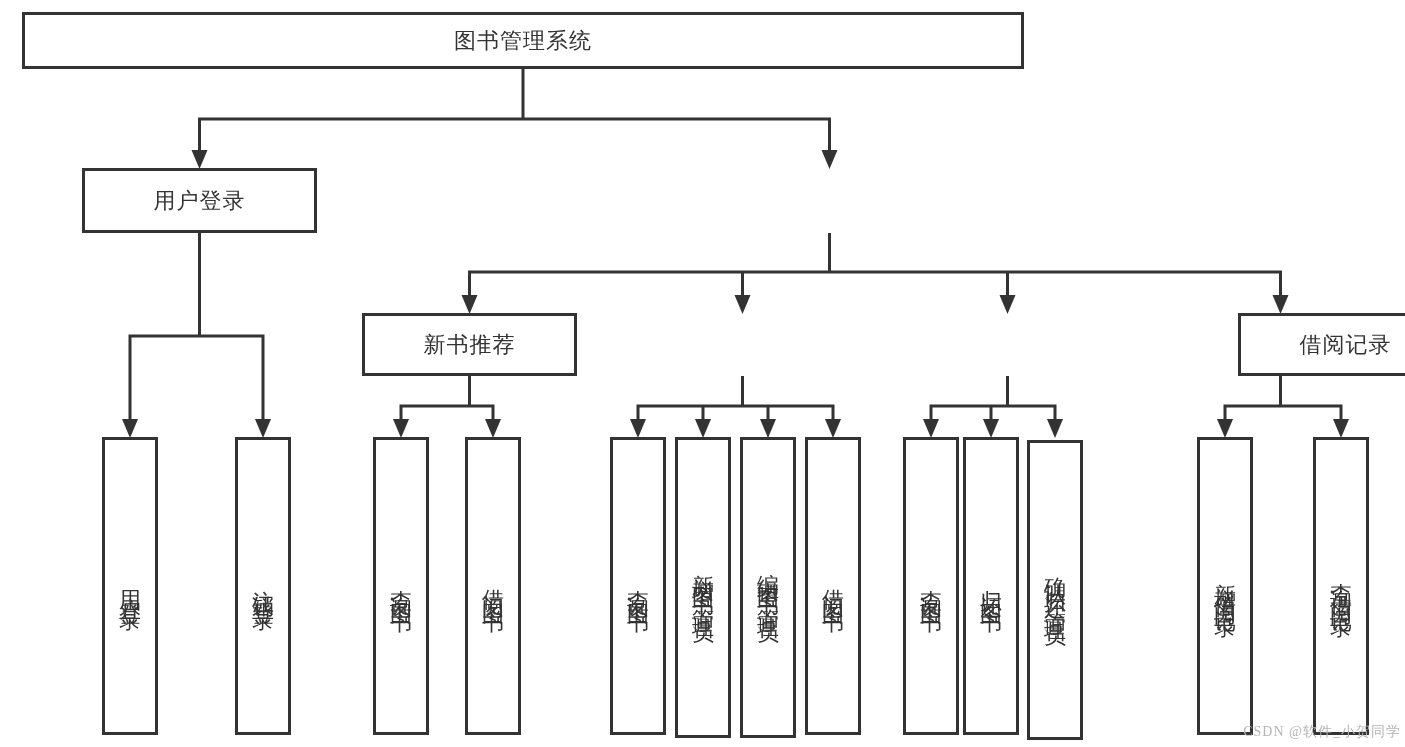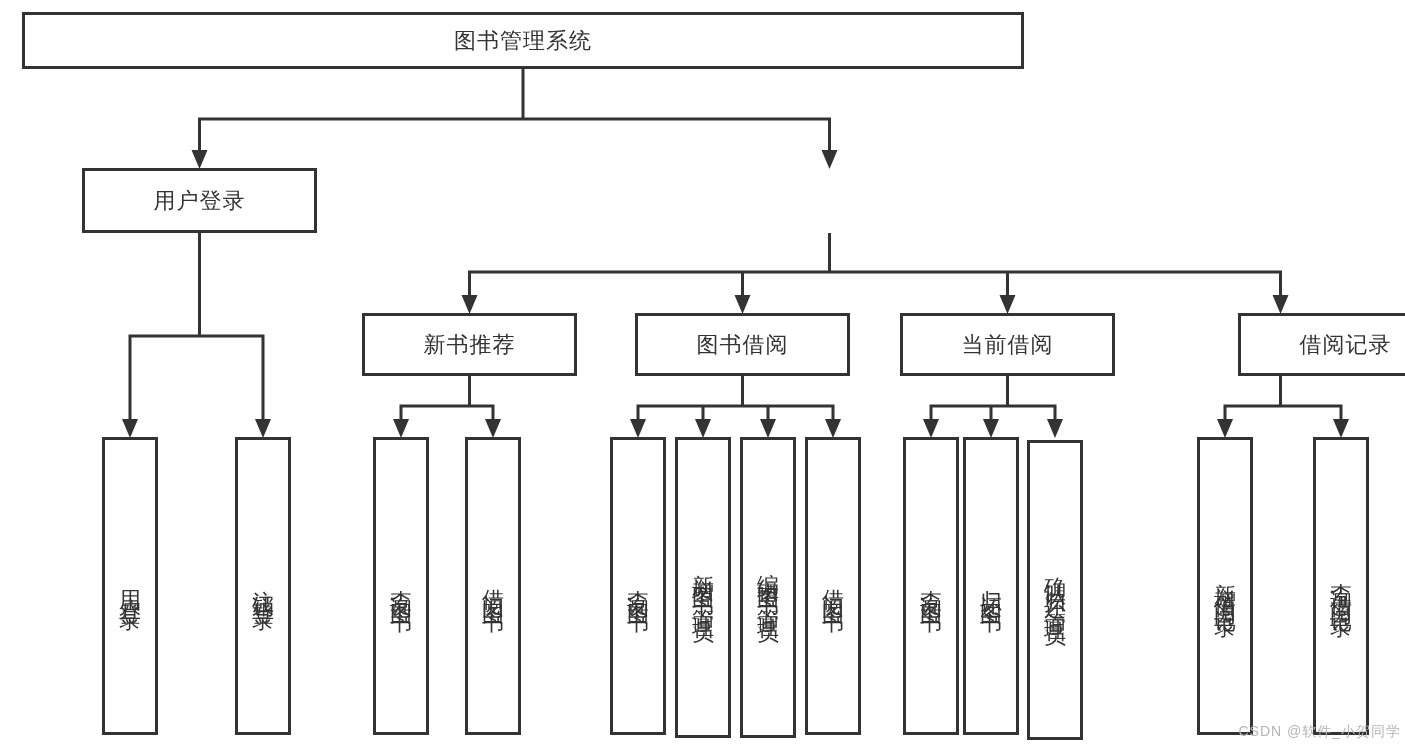--- a/index.html
+++ b/index.html
@@ -1,21 +1,21 @@
 <!DOCTYPE html>
 <html><head>
 <meta charset="utf-8">
 <style>
   html, body { margin: 0; padding: 0; background: #ffffff; }
   #canvas {
     position: relative;
     width: 1405px;
     height: 747px;
     background: #ffffff;
-    font-family: Liberation Sans, sans-serif;
+    font-family: Liberation Serif, serif;
     color: #333333;
     overflow: hidden;
   }
   #connectors {
     position: absolute;
     left: 0; top: 0;
     width: 1405px; height: 747px;
   }
   .box {
     position: absolute;
@@ -110,26 +110,20 @@
     <span class="hlabel">图书管理系统</span>
   </div>
 
   <div class="box" style="left:82px; top:168px; width:235px; height:65px;">
     <span class="hlabel">用户登录</span>
   </div>
 
   <div class="box" style="left:362px; top:313px; width:215px; height:63px;">
     <span class="hlabel">新书推荐</span>
   </div>
-  <div class="box" style="left:635px; top:313px; width:215px; height:63px;">
-    <span class="hlabel">图书借阅</span>
-  </div>
-  <div class="box" style="left:900px; top:313px; width:215px; height:63px;">
-    <span class="hlabel">当前借阅</span>
-  </div>
   <div class="box" style="left:1238px; top:313px; width:215px; height:63px;">
     <span class="hlabel">借阅记录</span>
   </div>
 
   <div class="box leaf" style="left:102px; top:437px; width:56px; height:298px;">
     <span class="vlabel">用户登录</span>
   </div>
   <div class="box leaf" style="left:235px; top:437px; width:56px; height:298px;">
     <span class="vlabel">注销登录</span>
   </div>

